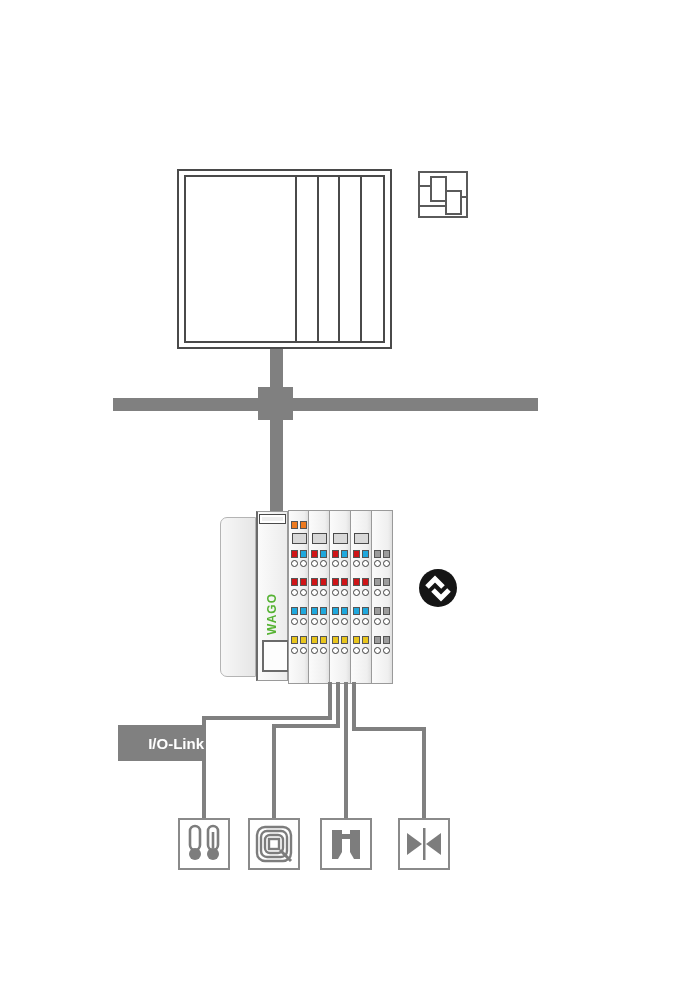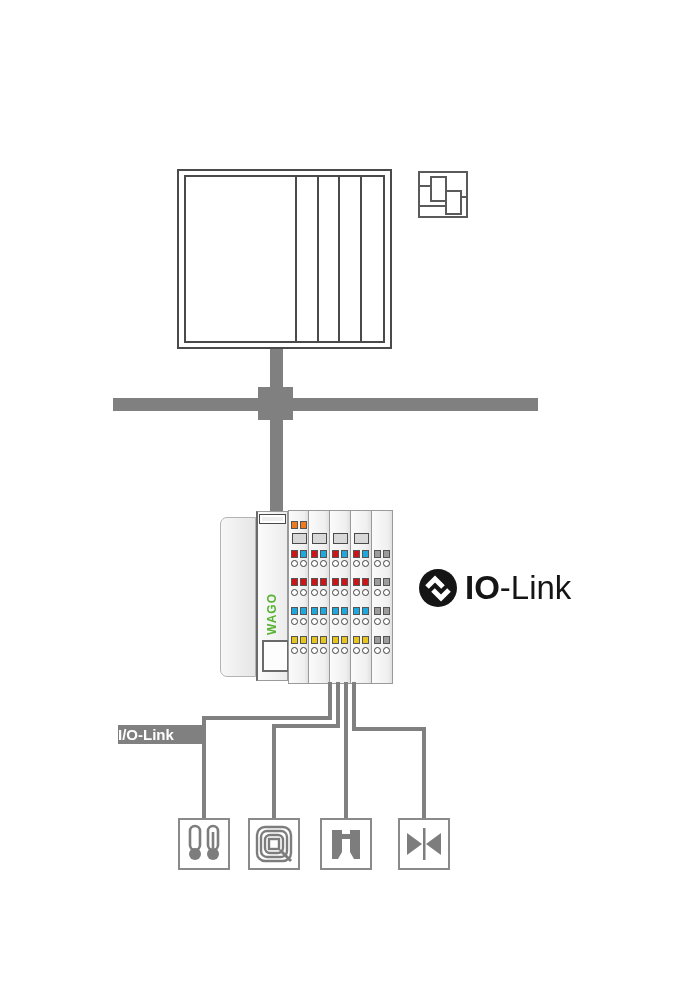--- a/index.html
+++ b/index.html
@@ -17,21 +17,21 @@
   
   .topo{left:418px;top:171px;width:50px;height:47px;border:2px solid #5a5a5a;box-sizing:border-box;background:#fff;}
 
   
   .gray{background:var(--gray,#808080);}
   .busbar{left:113px;top:398px;width:425px;height:13px;}
   .drop{left:270px;top:349px;width:13px;height:166px;}
   .junction{left:258px;top:387px;width:35px;height:33px;}
   .buslabel{left:349px;top:411px;width:169px;height:29px;display:flex;align-items:center;justify-content:center;
     color:#fff;font-weight:bold;font-size:22px;letter-spacing:.5px;}
-  .iolabel{left:118px;top:725px;width:86px;height:19px;display:flex;align-items:center;justify-content:flex-start;
+  .iolabel{left:118px;top:725px;width:86px;height:36px;display:flex;align-items:center;justify-content:flex-end;
     color:#fff;font-weight:bold;font-size:15px;}
   .wire{background:var(--gray,#808080);}
 
   
   .coupler-body{left:220px;top:517px;width:36px;height:160px;border:1px solid #b4b4b4;border-radius:7px 0 0 7px;
     background:linear-gradient(90deg,#f7f7f7,#e6e6e6);box-sizing:border-box;}
   .coupler-strip{left:256px;top:511px;width:32px;height:170px;border:1px solid #9a9a9a;border-left:2px solid #6a6a6a;
     background:linear-gradient(90deg,#fbfbfb,#ececec);box-sizing:border-box;}
   .display{left:259px;top:514px;width:27px;height:10px;border:1px solid #4a4a4a;box-shadow:inset 0 0 0 2px #fff;background:#eee;box-sizing:border-box;}
   .kbox{left:262px;top:640px;width:27px;height:32px;border:2px solid #6a6a6a;background:#fdfdfd;box-sizing:border-box;}
@@ -273,21 +273,20 @@
         </div>
       </div>
     </div>
 
   <div class="abs iolink-logo">
     <svg width="38" height="38" viewBox="0 0 38 38">
       <circle cx="19" cy="19" r="19" fill="#151515"></circle>
       <polyline points="8,18 16,10 24,18" fill="none" stroke="#fff" stroke-width="5"></polyline>
       <polyline points="14,21 22,29 30,21" fill="none" stroke="#fff" stroke-width="5"></polyline>
     </svg>
-    <div class="iolink-text"><span class="b">IO</span><span class="r">-Link</span></div>
   </div>
 
   <div class="abs wire" style="left:328px;top:682px;width:4px;height:38px;"></div>
   <div class="abs wire" style="left:202px;top:716px;width:130px;height:4px;"></div>
   <div class="abs wire" style="left:202px;top:716px;width:4px;height:102px;"></div>
   <div class="abs wire" style="left:336px;top:682px;width:4px;height:46px;"></div>
   <div class="abs wire" style="left:272px;top:724px;width:68px;height:4px;"></div>
   <div class="abs wire" style="left:272px;top:724px;width:4px;height:94px;"></div>
   <div class="abs wire" style="left:344px;top:682px;width:4px;height:136px;"></div>
   <div class="abs wire" style="left:352px;top:682px;width:4px;height:49px;"></div>

